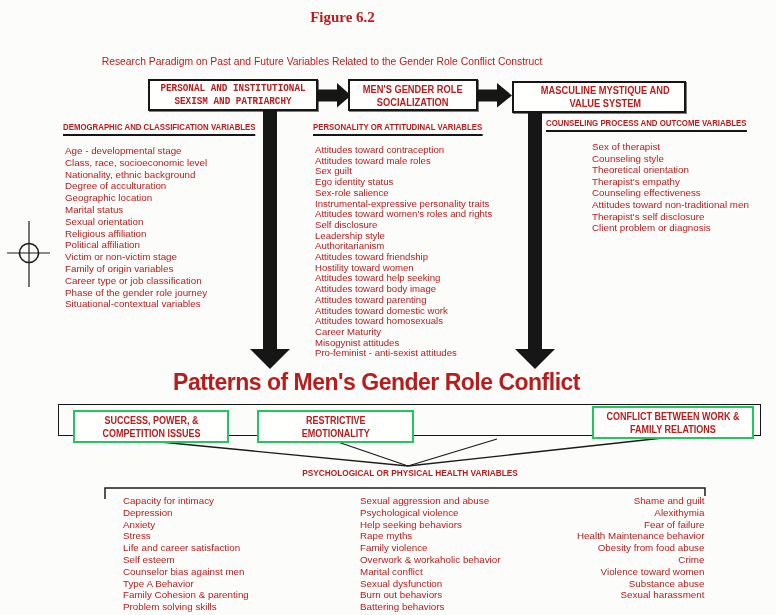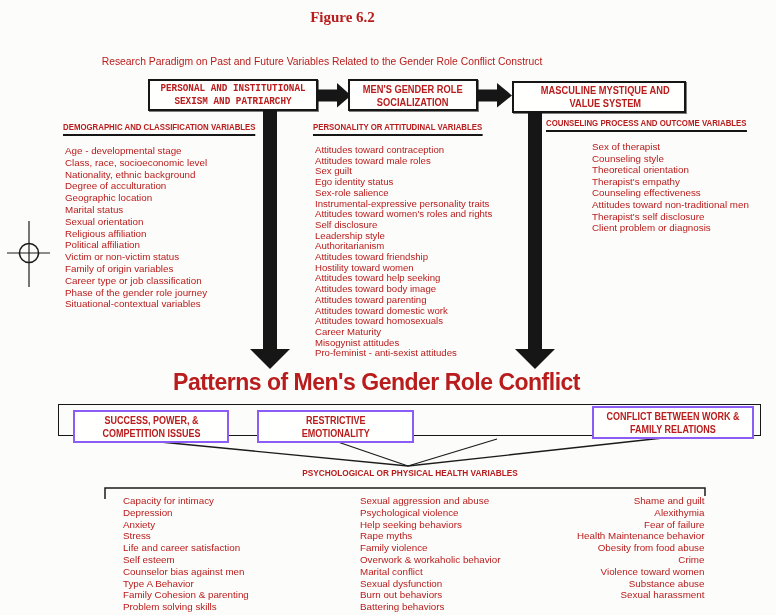--- a/index.html
+++ b/index.html
@@ -48,21 +48,21 @@
   .l3 { left:548px; top:141px; line-height:11.6px;margin-left:44px; }
 
   .patterns-heading {
     left:110px; top:369px; width:470px; text-align:right;
     font-weight:bold; font-size:23px; letter-spacing:-0.5px;
   }
 
   .outer-rect { left:58px; top:404px; width:701px; height:30px; border:1.5px solid #161616; }
 
   .pbox {
-    border:2px solid #8b5cf6; background:#fffffe;
+    border:2px solid #22c55e; background:#fffffe;
     display:flex; align-items:center; justify-content:center;
     text-align:center; font-weight:bold; font-size:10px; line-height:13px;
     white-space:pre-line;
   }
   .pbox .cond { display:inline-block; transform:scaleX(0.9); transform-origin:center; }
   .p1 { left:73px;  top:410px; width:152px; height:29px; }
   .p2 { left:257px; top:410px; width:153px; height:29px; }
   .p3 { left:418px; top:408px; width:156px; height:29px; }
   .p4 { left:592px; top:406px; width:158px; height:29px; }
 
@@ -140,21 +140,21 @@
   <div class="abs txt list l1">
       <div class="li">Age - developmental stage</div>
       <div class="li">Class, race, socioeconomic level</div>
       <div class="li">Nationality, ethnic background</div>
       <div class="li">Degree of acculturation</div>
       <div class="li">Geographic location</div>
       <div class="li">Marital status</div>
       <div class="li">Sexual orientation</div>
       <div class="li">Religious affiliation</div>
       <div class="li">Political affiliation</div>
-      <div class="li">Victim or non-victim status</div>
+      <div class="li">Victim or non-victim stage</div>
       <div class="li">Family of origin variables</div>
       <div class="li">Career type or job classification</div>
       <div class="li">Phase of the gender role journey</div>
       <div class="li">Situational-contextual variables</div>
     </div>
   <div class="abs txt list l2">
       <div class="li">Attitudes toward contraception</div>
       <div class="li">Attitudes toward male roles</div>
       <div class="li">Sex guilt</div>
       <div class="li">Ego identity status</div>

